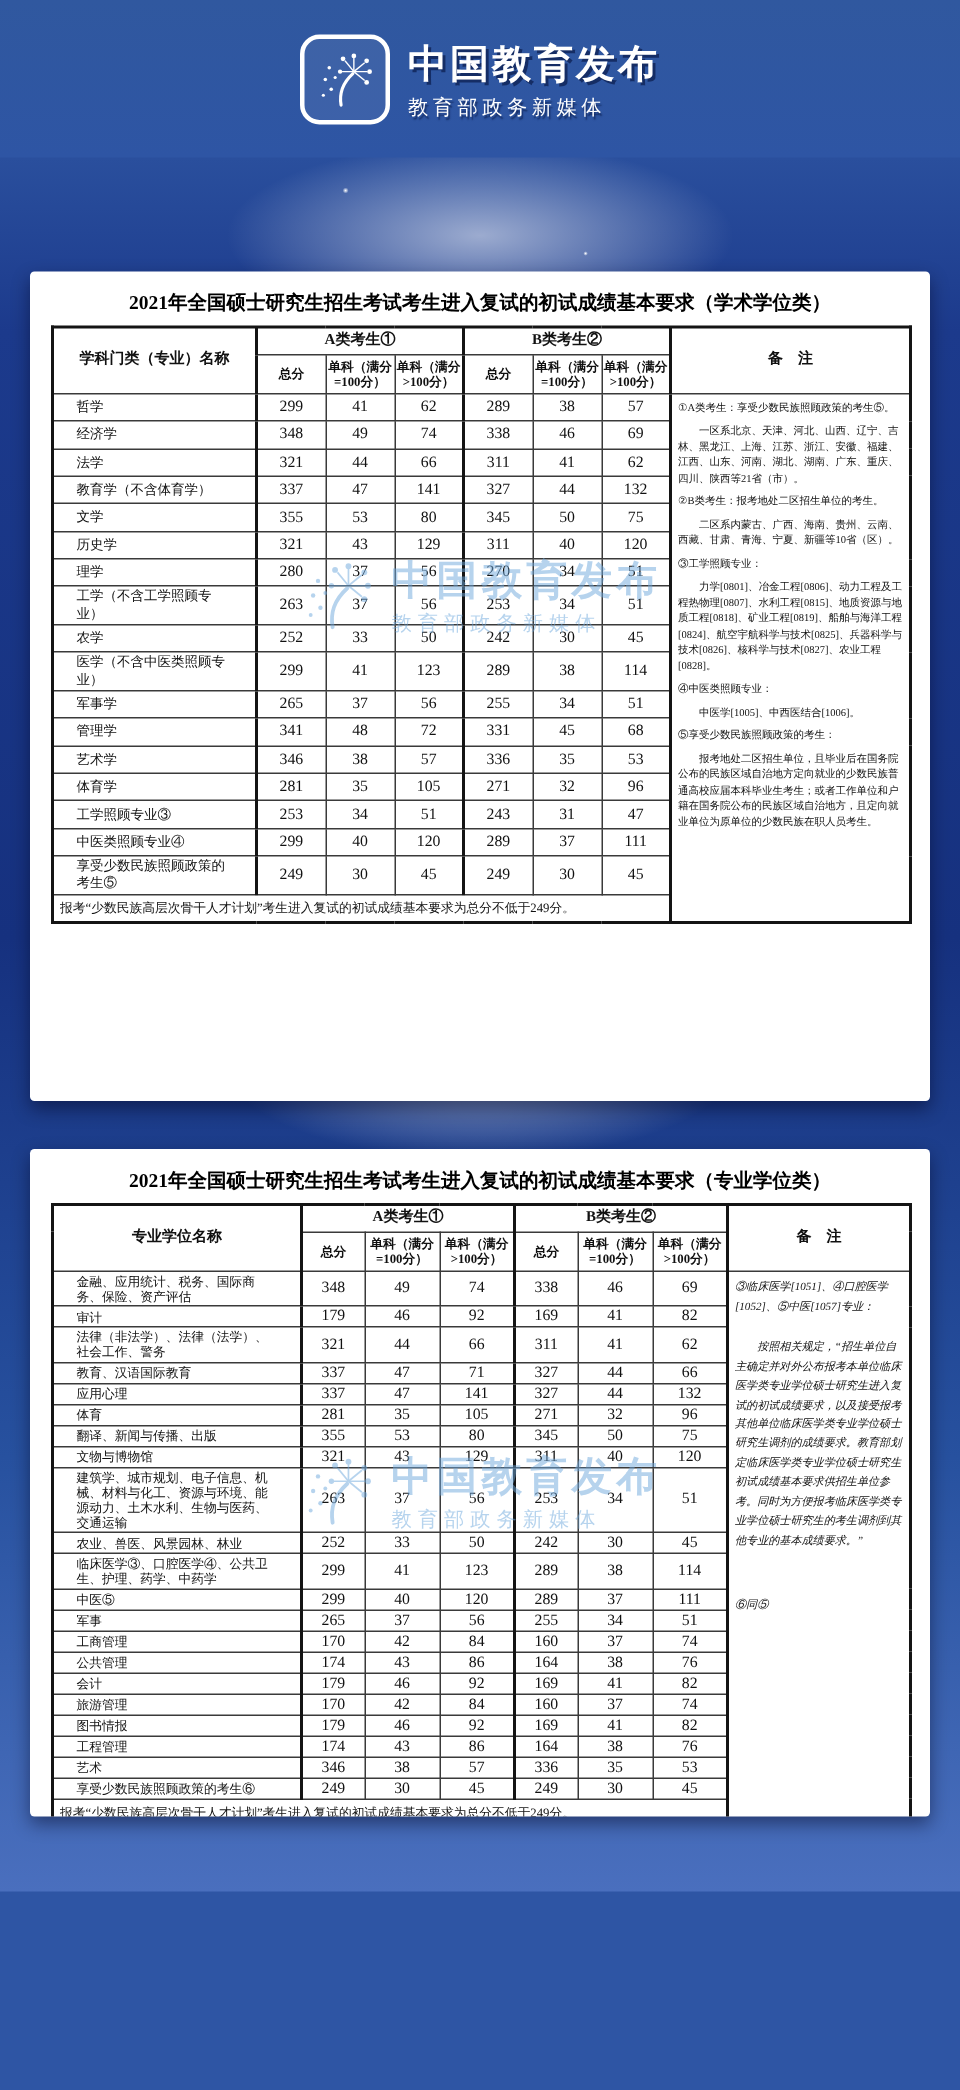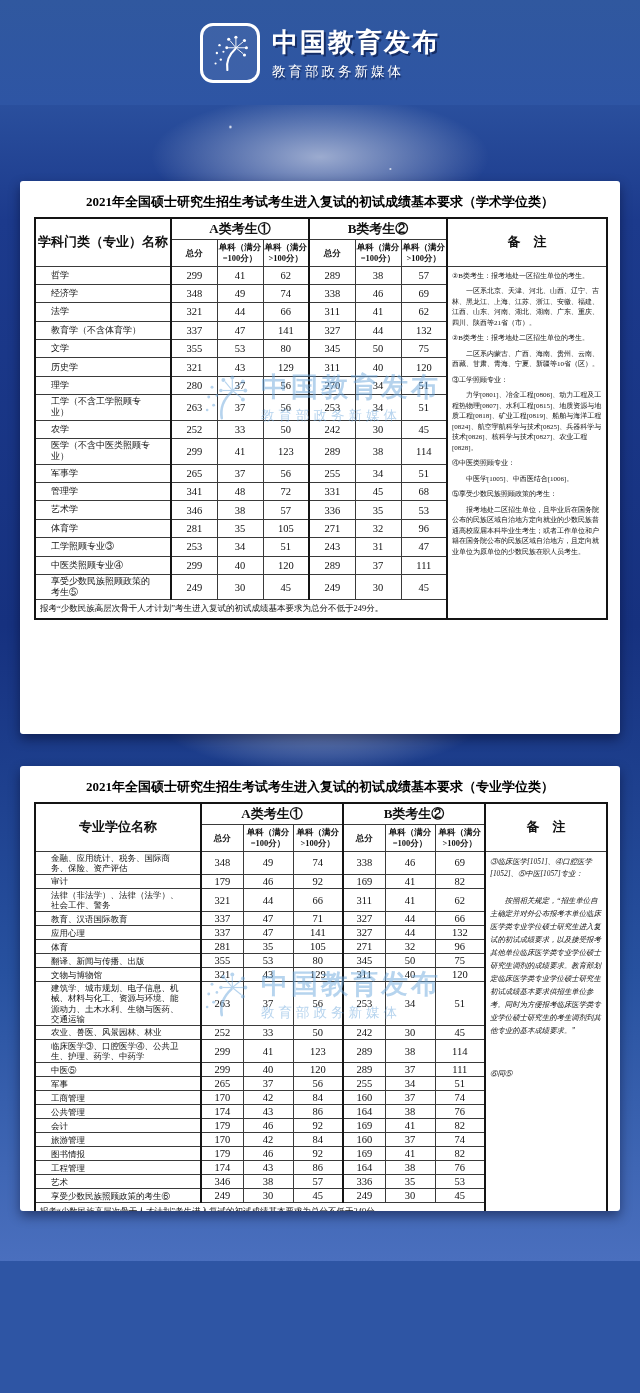--- a/index.html
+++ b/index.html
@@ -64,21 +64,21 @@
   .pill.p1{margin-top:28px;}
   .card.s1{margin-top:32px;height:445px;}
   .card-title{text-align:center;font-family:"Liberation Serif",serif;font-weight:700;
     font-size:13px;color:#000;margin:2px 0 6px;}
 
   
   table.score-table{width:572px;border-collapse:collapse;table-layout:fixed;
     font-family:"Liberation Serif",serif;color:#111;border:2px solid #141414;}
   .score-table th,.score-table td{border:1px solid #3a3a3a;padding:1px 2px;
     text-align:center;vertical-align:middle;box-sizing:border-box;}
-  .score-table thead th{font-weight:700;font-size:13px;line-height:1.25;padding:2px 1px;}
+  .score-table thead th{font-weight:700;font-size:10px;line-height:1.25;padding:2px 1px;}
   .score-table thead .th-sub{font-size:8.5px;}
   .score-table .sep-left{border-left:2px solid #141414;}
   .score-table tbody .c-name{text-align:left;font-size:9px;padding:1px 15px;line-height:1.25;}
   .score-table tbody .c-num{font-size:10.5px;}
   .score-table .c-remark{vertical-align:top;text-align:left;font-size:7px;line-height:1.5;
     padding:4px 4px;overflow:hidden;}
   .score-table .c-remark p{margin:0 0 5px;}
   .score-table .c-foot{text-align:left;font-size:8.5px;padding:3px 4px;line-height:1.3;}
   .s0 tbody td{height:18.4px;}
   .s1 tbody td{height:13.2px;}
@@ -180,21 +180,21 @@
         <tbody>
             <tr>
               <td class="c-name">哲学</td>
               <td class="c-num sep-left">299</td>
               <td class="c-num">41</td>
               <td class="c-num">62</td>
               <td class="c-num sep-left">289</td>
               <td class="c-num">38</td>
               <td class="c-num">57</td>
               <td class="c-remark sep-left" rowspan="18">
-                <p>②B类考生：报考地处一区招生单位的考生。</p>
+                <p>①A类考生：享受少数民族照顾政策的考生⑤。</p>
                 <p>　　一区系北京、天津、河北、山西、辽宁、吉林、黑龙江、上海、江苏、浙江、安徽、福建、江西、山东、河南、湖北、湖南、广东、重庆、四川、陕西等21省（市）。</p>
                 <p>②B类考生：报考地处二区招生单位的考生。</p>
                 <p>　　二区系内蒙古、广西、海南、贵州、云南、西藏、甘肃、青海、宁夏、新疆等10省（区）。</p>
                 <p>③工学照顾专业：</p>
                 <p>　　力学[0801]、冶金工程[0806]、动力工程及工程热物理[0807]、水利工程[0815]、地质资源与地质工程[0818]、矿业工程[0819]、船舶与海洋工程[0824]、航空宇航科学与技术[0825]、兵器科学与技术[0826]、核科学与技术[0827]、农业工程[0828]。</p>
                 <p>④中医类照顾专业：</p>
                 <p>　　中医学[1005]、中西医结合[1006]。</p>
                 <p>⑤享受少数民族照顾政策的考生：</p>
                 <p>　　报考地处二区招生单位，且毕业后在国务院公布的民族区域自治地方定向就业的少数民族普通高校应届本科毕业生考生；或者工作单位和户籍在国务院公布的民族区域自治地方，且定向就业单位为原单位的少数民族在职人员考生。</p>
               </td>

